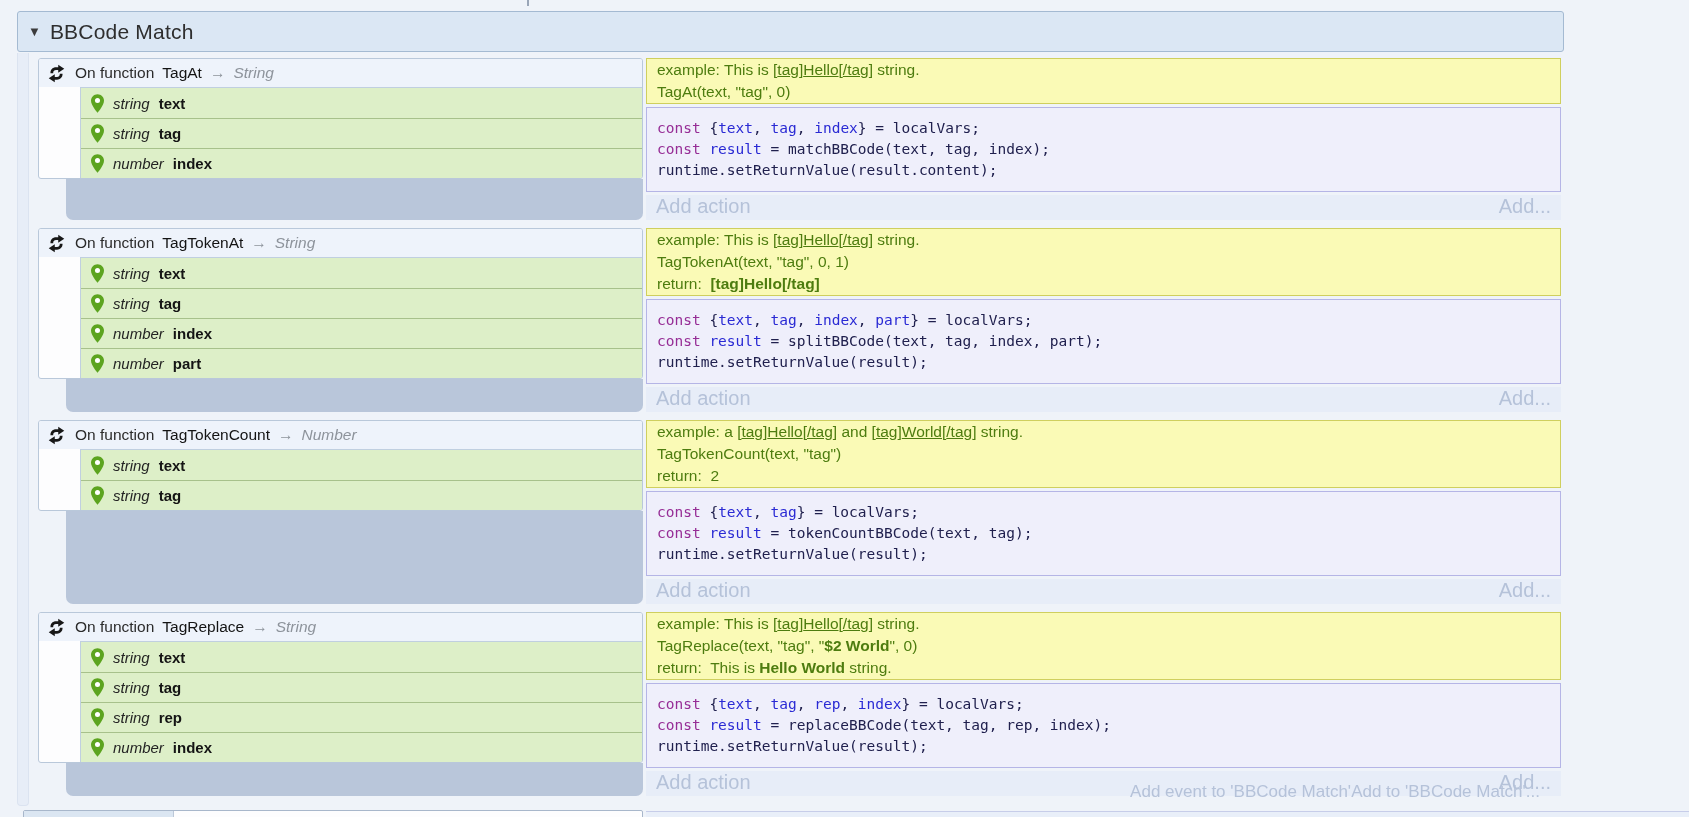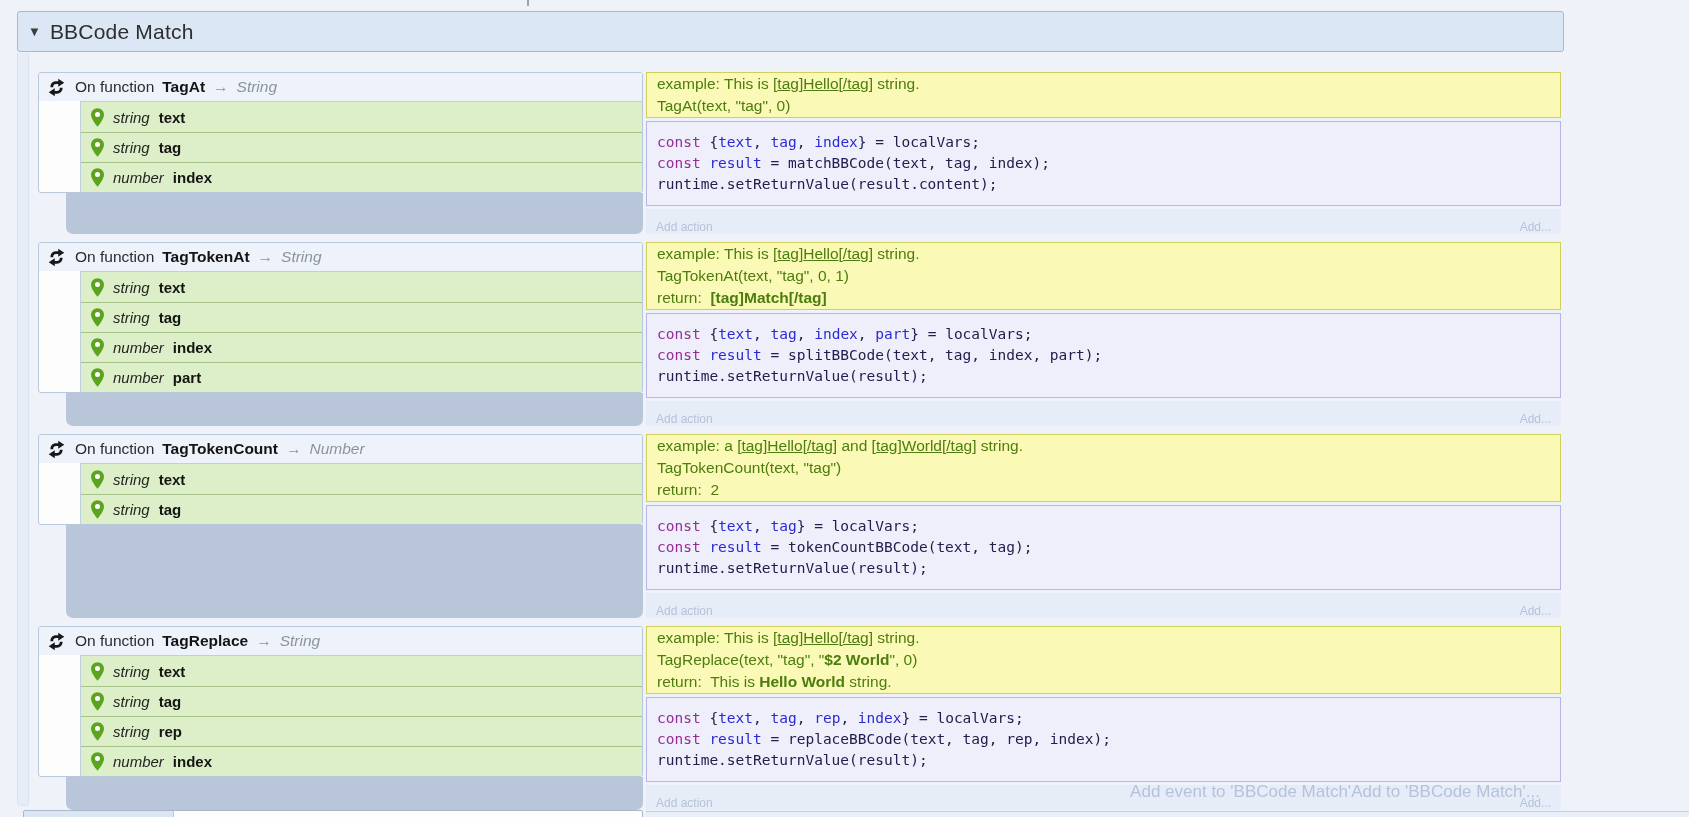--- a/index.html
+++ b/index.html
@@ -3,45 +3,45 @@
 <meta charset="utf-8">
 <style>
   *{margin:0;padding:0;box-sizing:border-box}
   html,body{width:1689px;height:817px}
   body{background:var(--page-bg,#eff3f9);font-family:"Liberation Sans",sans-serif;position:relative;overflow:hidden}
   .top-tick{position:absolute;left:527px;top:0;width:2px;height:6px;background:#9aa6b8}
   .group-header{position:absolute;left:17px;top:11px;width:1547px;height:41px;background:var(--group-header-bg);border:1px solid var(--group-header-border);border-radius:3px;display:flex;align-items:center;padding:0 10px;gap:9px;cursor:default}
   .tri{font-size:13px;color:#3c3c3c;line-height:1}
   .group-title{font-size:21px;font-weight:normal;color:#2e2e2e;letter-spacing:.2px}
   .group-strip{position:absolute;left:17px;top:53px;width:12px;height:753px;background:var(--group-strip-bg);border:1px solid #dbe3f0;border-top:none;border-radius:0 0 4px 4px}
-  .events{position:absolute;left:38px;top:72px;width:1523px;display:flex;flex-direction:column;gap:8px}
+  .events{position:absolute;left:38px;top:58px;width:1523px;display:flex;flex-direction:column;gap:8px}
   .event{display:flex;gap:3px;align-items:stretch}
   .ev-left{width:605px;flex:none;display:flex;flex-direction:column}
   .ev-box{border:1px solid var(--event-border);border-radius:3px;background:#fdfdfe;overflow:hidden}
   .ev-header{background:var(--event-header-bg);display:flex;align-items:center;gap:8px;padding:0 8px 0 7px;height:28px;font-size:15.5px;color:#2b2b2b}
   .func-icon{color:#181818;display:flex;align-items:center}
-  .h-name{font-weight:bold;color:#141414}
+  .h-name{font-weight:normal;color:#141414}
   .h-arrow,.h-type{color:var(--header-muted)}
   .h-type{font-style:italic}
   .params{margin-left:41px;border-left:1px solid var(--param-left-border);border-top:1px solid var(--param-left-border)}
   .param{background:var(--param-bg);height:30px;display:flex;align-items:center;gap:9px;padding:0 10px;font-size:15px;color:#232323}
   .param + .param{border-top:1px solid var(--param-divider)}
   .pin{color:var(--pin-green);display:flex;align-items:center}
   .p-type{font-style:italic}
   .p-name{font-weight:bold;color:#141414}
   .filler{flex:1;margin-left:28px;background:var(--filler-bg);border-radius:0 0 7px 7px;min-height:0}
   .ev-right{flex:1;display:flex;flex-direction:column;gap:3px}
   .comment{background:var(--comment-bg);border:1px solid var(--comment-border);padding:0 10px;font-size:15.5px;line-height:22px;color:#4d7c0f;white-space:pre-wrap}
   .comment .u{text-decoration:underline}
   .comment .b{font-weight:bold}
   .code{background:var(--code-bg);border:1px solid var(--code-border);padding:10px 10px;font-family:"DejaVu Sans Mono","Liberation Mono",monospace;font-size:14.5px;line-height:21px;white-space:pre}
   .code .k{color:var(--code-keyword)}
   .code .v{color:var(--code-var)}
   .code .p{color:var(--code-plain)}
-  .add-row{background:var(--add-row-bg);height:25px;display:flex;align-items:flex-end;justify-content:space-between;padding:0 10px;color:var(--muted-link);font-size:12px}
+  .add-row{background:var(--add-row-bg);height:25px;display:flex;align-items:flex-start;justify-content:space-between;padding:0 10px;color:var(--muted-link);font-size:20px}
   .footer{position:absolute;left:40px;top:782px;width:1500px;display:flex;justify-content:flex-end;color:var(--muted-link);font-size:17px}
   .partial-left{position:absolute;left:23px;top:810px;width:620px;height:12px;background:#fdfdfe;border:1px solid #a8b7cb;border-radius:2px 2px 0 0;overflow:hidden;display:flex}
   .partial-seg{width:150px;height:100%;background:#dbe6f2;border-right:1px solid #bcc8d8}
   .partial-right{position:absolute;left:646px;top:811px;width:1043px;height:6px;background:#e9eff9;border-top:1px solid #c7cde9}
 </style>
 </head>
 <body>
 
 <div class="top-tick"></div>
 
@@ -162,21 +162,21 @@
   </svg>
 </span>
               <span class="p-type">number</span>
               <span class="p-name">part</span>
             </div>
           </div>
         </div>
         <div class="filler"></div>
       </div>
       <div class="ev-right">
-        <div class="comment"><div class="c-line"><span>example: This is [</span><span class="u">tag</span><span>]</span><span class="u">Hello</span><span>[</span><span class="u">/tag</span><span>] string.</span></div><div class="c-line"><span>TagTokenAt(text, "tag", 0, 1)</span></div><div class="c-line"><span>return:  </span><span class="b">[tag]Match[/tag]</span></div></div>
+        <div class="comment"><div class="c-line"><span>example: This is [</span><span class="u">tag</span><span>]</span><span class="u">Hello</span><span>[</span><span class="u">/tag</span><span>] string.</span></div><div class="c-line"><span>TagTokenAt(text, "tag", 0, 1)</span></div><div class="c-line"><span>return:  </span><span class="b">[tag]Hello[/tag]</span></div></div>
         <div class="code"><div class="code-line"><span class="k">const </span><span class="p">{</span><span class="v">text</span><span class="p">, </span><span class="v">tag</span><span class="p">, </span><span class="v">index</span><span class="p">, </span><span class="v">part</span><span class="p">} = localVars;</span></div><div class="code-line"><span class="k">const </span><span class="v">result</span><span class="p"> = splitBBCode(text, tag, index, part);</span></div><div class="code-line"><span class="p">runtime.setReturnValue(result);</span></div></div>
         <div class="add-row">
           <span>Add action</span>
           <span>Add...</span>
         </div>
       </div>
     </div>
     <div class="event">
       <div class="ev-left">
         <div class="ev-box">

